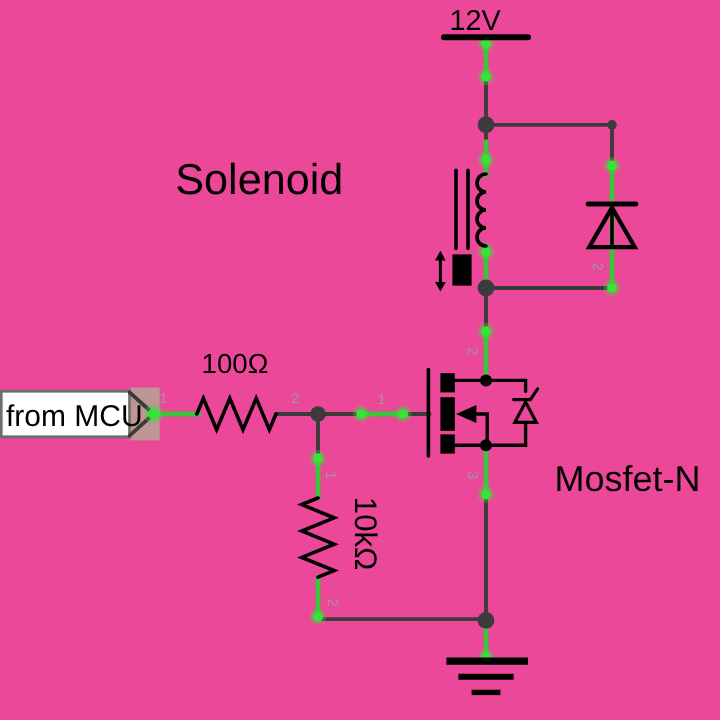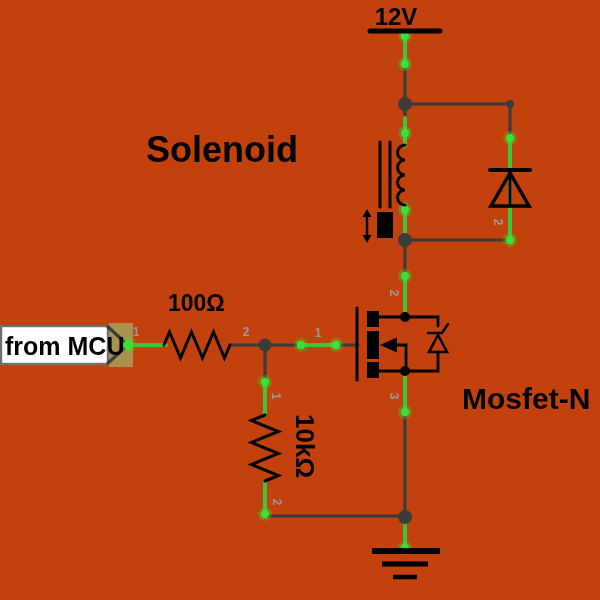--- a/index.html
+++ b/index.html
@@ -1,16 +1,16 @@
 <!DOCTYPE html>
 <html style="--wire_green: #3cc43c; --wire_green_bright: #35e435; --wire_dark: #3b3b3b; --component_black: #000000; --pin_text: #9a9a9a; --net_highlight: #8fe48f; --box_border: #6e6e6e;"><head>
 <meta charset="utf-8">
 <style>
   html,body{margin:0;padding:0;background:#ffffff;}
-  .stage{position:relative;width:600px;height:600px;background:#c2410c;overflow:hidden;font-weight:bold;}
+  .stage{position:relative;width:600px;height:600px;background:#ec4899;overflow:hidden;}
   svg{display:block;}
   text{font-family:"Liberation Sans",sans-serif;}
   .wg{stroke:var(--wire_green);stroke-width:4;fill:none;stroke-linecap:round;}
   .wd{stroke:var(--wire_dark);stroke-width:3.2;fill:none;stroke-linecap:round;}
   .cb{stroke:var(--component_black);fill:none;stroke-linecap:round;}
   .fillb{fill:var(--component_black);stroke:none;}
   .gd{fill:var(--wire_green_bright);stroke:none;}
   .ghalo{fill:var(--wire_green_bright);opacity:.3;stroke:none;}
   .jd{fill:var(--wire_dark);stroke:none;}
   .lbl{fill:var(--component_black);}

